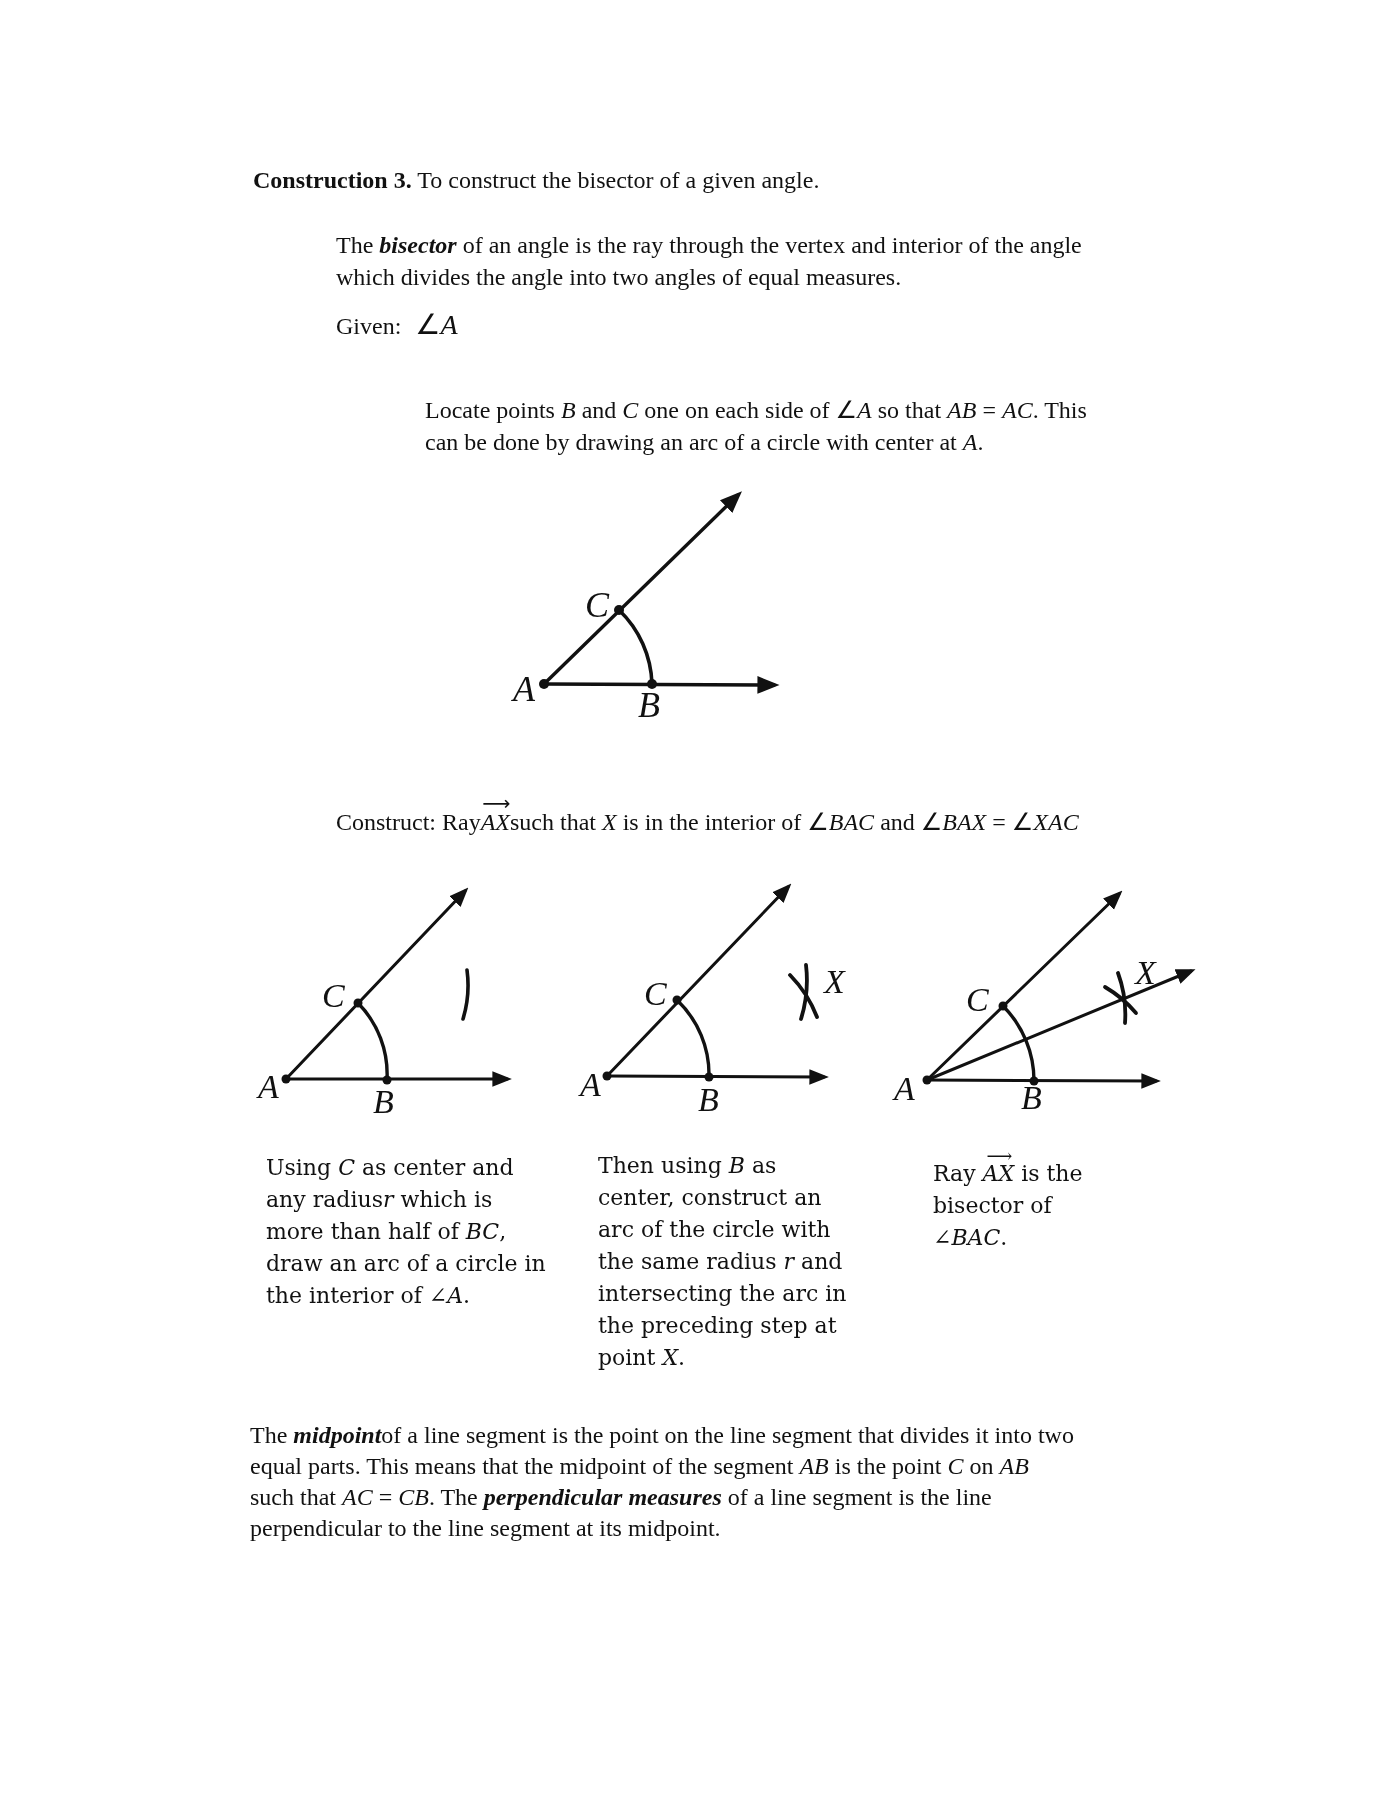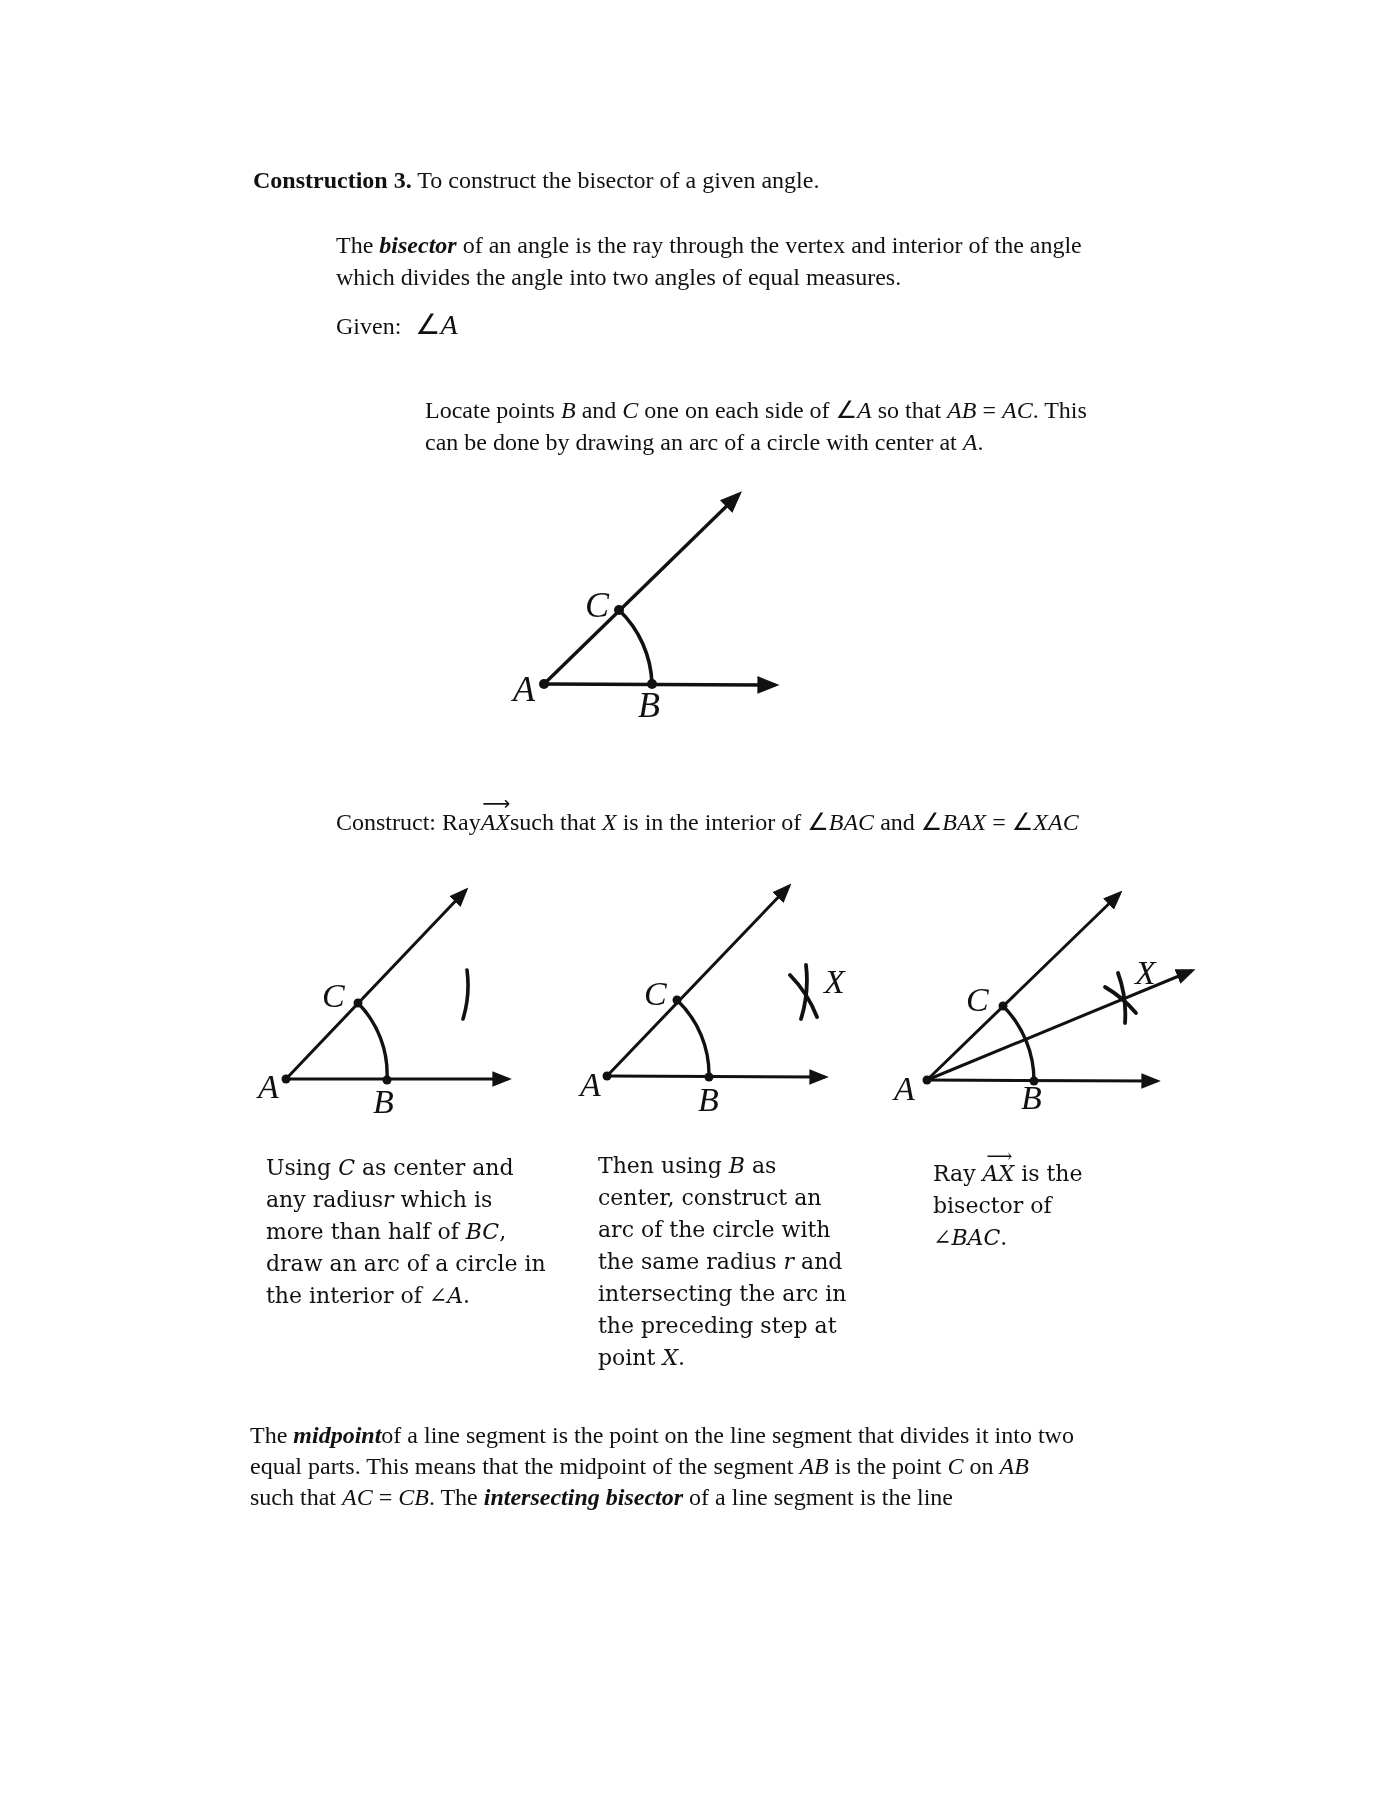--- a/index.html
+++ b/index.html
@@ -135,14 +135,15 @@
 
 <div class="para cap" style="left:933px;top:1158px">
   <span class="ln"><span>Ray </span><span class="ray"><span class="over">⟶</span><span>AX</span></span><span> is the</span></span>
   <span class="ln"><span>bisector of</span></span>
   <span class="ln"><span>∠</span><span class="it">BAC</span><span>.</span></span>
 </div>
 
 <div class="para" style="left:250px;top:1420px;line-height:31px">
   <span class="ln"><span>The </span><span class="bi">midpoint</span><span>of a line segment is the point on the line segment that divides it into two</span></span>
   <span class="ln"><span>equal parts. This means that the midpoint of the segment </span><span class="it">AB</span><span> is the point </span><span class="it">C</span><span> on </span><span class="it">AB</span></span>
-  <span class="ln"><span>such that </span><span class="it">AC</span><span> = </span><span class="it">CB</span><span>. The </span><span class="bi">intersecting bisector</span><span> of a line segment is the line</span></span>
+  <span class="ln"><span>such that </span><span class="it">AC</span><span> = </span><span class="it">CB</span><span>. The </span><span class="bi">perpendicular measures</span><span> of a line segment is the line</span></span>
+  <span class="ln"><span>perpendicular to the line segment at its midpoint.</span></span>
 </div>
 
 </body></html>

